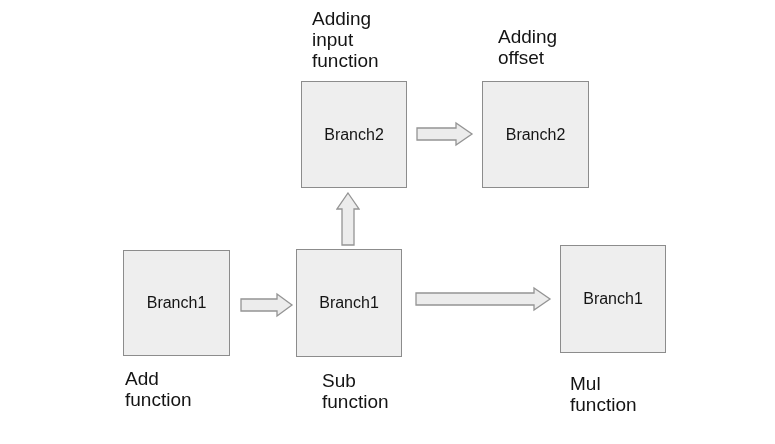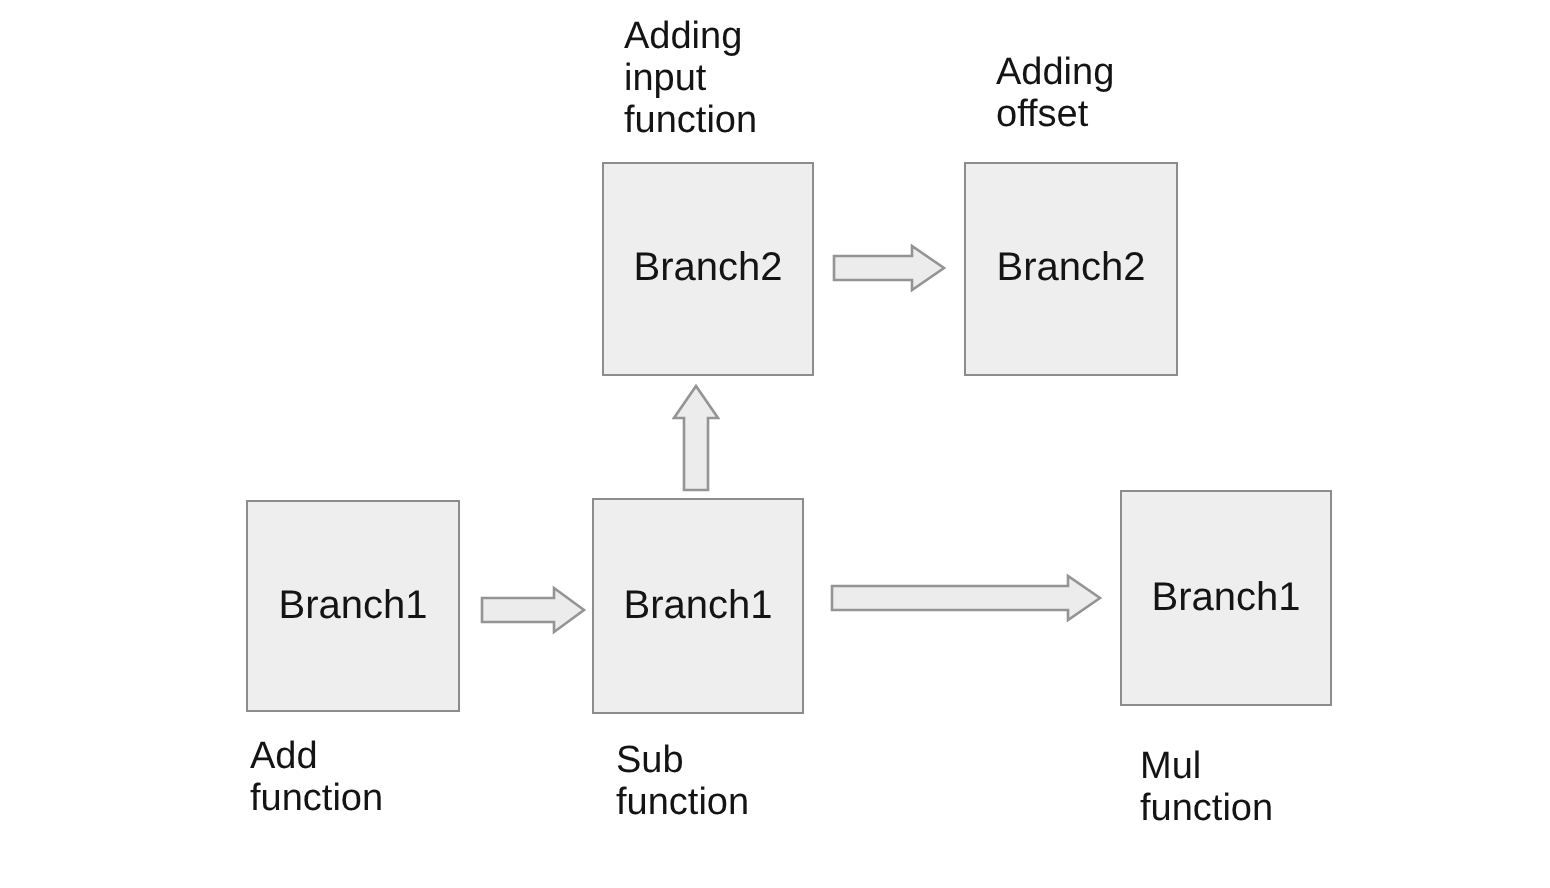--- a/index.html
+++ b/index.html
@@ -25,21 +25,21 @@
   }
   .node {
     position: absolute;
     background: var(--box-fill);
     border: 1px solid var(--box-border);
     display: flex;
     align-items: center;
     justify-content: center;
   }
   .node .label {
-    font-size: 20px;
+    font-size: 16px;
     color: var(--text);
   }
   .caption {
     position: absolute;
     font-size: 19px;
     line-height: 21px;
     white-space: pre-line;
     color: var(--text);
   }
   svg.arrow { position: absolute; display: block; }
@@ -58,21 +58,21 @@
   <div class="caption" style="left:312px; top:8px;">Adding
 input
 function</div>
 
   <div class="caption" style="left:498px; top:26px;">Adding
 offset</div>
 
   <div class="caption" style="left:125px; top:368px;">Add
 function</div>
 
-  <div class="caption" style="left:308px; top:370px;">Sub
+  <div class="caption" style="left:322px; top:370px;">Sub
 function</div>
 
   <div class="caption" style="left:570px; top:357px;margin-top:16px;">Mul
 function</div>
 
   <div class="node" style="left:301px; top:81px; width:106px; height:107px;">
     <span class="label">Branch2</span>
   </div>
 
   <div class="node" style="left:482px; top:81px; width:107px; height:107px;">

